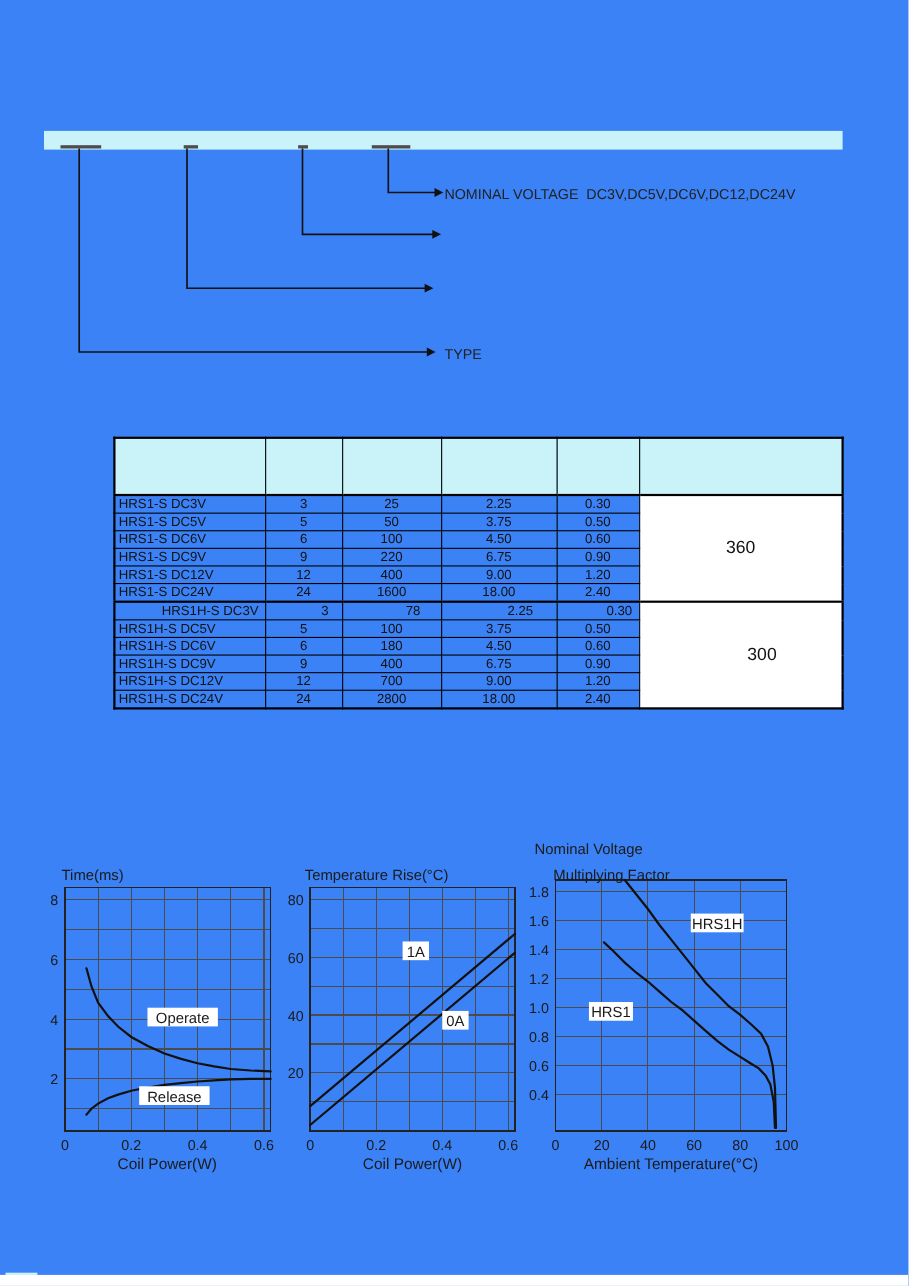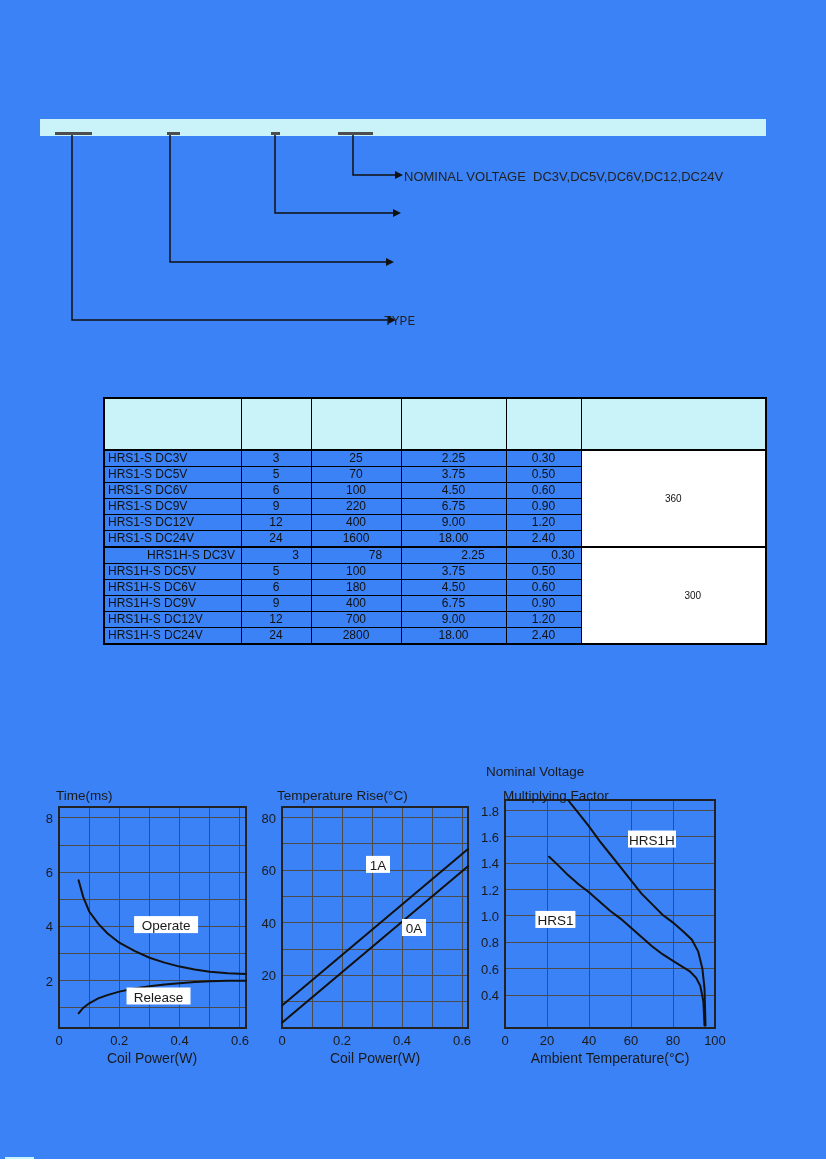--- a/index.html
+++ b/index.html
@@ -14,21 +14,21 @@
   .leader-svg{position:absolute;left:0;top:0;}
   .olabel{position:absolute;font-size:13px;line-height:17px;white-space:pre;color:#222;}
   .coil-table{position:absolute;left:103px;top:397px;border-collapse:collapse;table-layout:fixed;
               font-size:12px;color:#111;}
   .coil-table,.coil-table td,.coil-table th{border:1px solid #000;}
   .coil-table{border:2px solid #000;}
   .coil-table thead th{background:#caf3f9;height:48px;border-bottom:2px solid #000;}
   .coil-table tbody td{height:15px;padding:0 3px;text-align:center;line-height:15px;}
   .coil-table tbody td.part{text-align:left;}
   .coil-table tbody tr.group-start td{border-top:2px solid #000;padding-left:42px;}
-  .coil-table td.mergecell{background:#fff;font-size:10px;}
+  .coil-table td.mergecell{background:#fff;font-size:16px;}
   .chart-svg{position:absolute;}
   .corner-mark{position:absolute;left:5px;top:1157px;width:29px;height:7px;background:#caf3f9;}
 </style>
 </head>
 <body>
 
 <div class="page">
 
   <div class="order-bar"></div>
   <div class="dash d1"></div>
@@ -48,21 +48,21 @@
       <polygon points="393,209 393,217 401,213"></polygon>
       <polygon points="386,258 386,266 394,262"></polygon>
       <polygon points="388,316 388,324 396,320"></polygon>
     </g>
   </svg>
 
   <div class="olabel" style="left:404px;top:168px;">NOMINAL VOLTAGE  DC3V,DC5V,DC6V,DC12,DC24V</div>
 
 
 
-  <div class="olabel" style="left:384px;top:313px;font-family:Liberation Mono, monospace;">TYPE</div>
+  <div class="olabel" style="left:404px;top:313px;">TYPE</div>
 
   <table class="coil-table">
     <colgroup>
       <col style="width:137px">
         <col style="width:70px">
         <col style="width:90px">
       <col style="width:105px">
         <col style="width:75px">
         <col style="width:185px">
     </colgroup>
@@ -81,21 +81,21 @@
           <td class="part">HRS1-S DC3V</td>
           <td>3</td>
           <td>25</td>
           <td>2.25</td>
           <td>0.30</td>
           <td class="mergecell" rowspan="6">360</td>
         </tr>
         <tr>
           <td class="part">HRS1-S DC5V</td>
           <td>5</td>
-          <td>70</td>
+          <td>50</td>
           <td>3.75</td>
           <td>0.50</td>
         </tr>
         <tr>
           <td class="part">HRS1-S DC6V</td>
           <td>6</td>
           <td>100</td>
           <td>4.50</td>
           <td>0.60</td>
         </tr>

